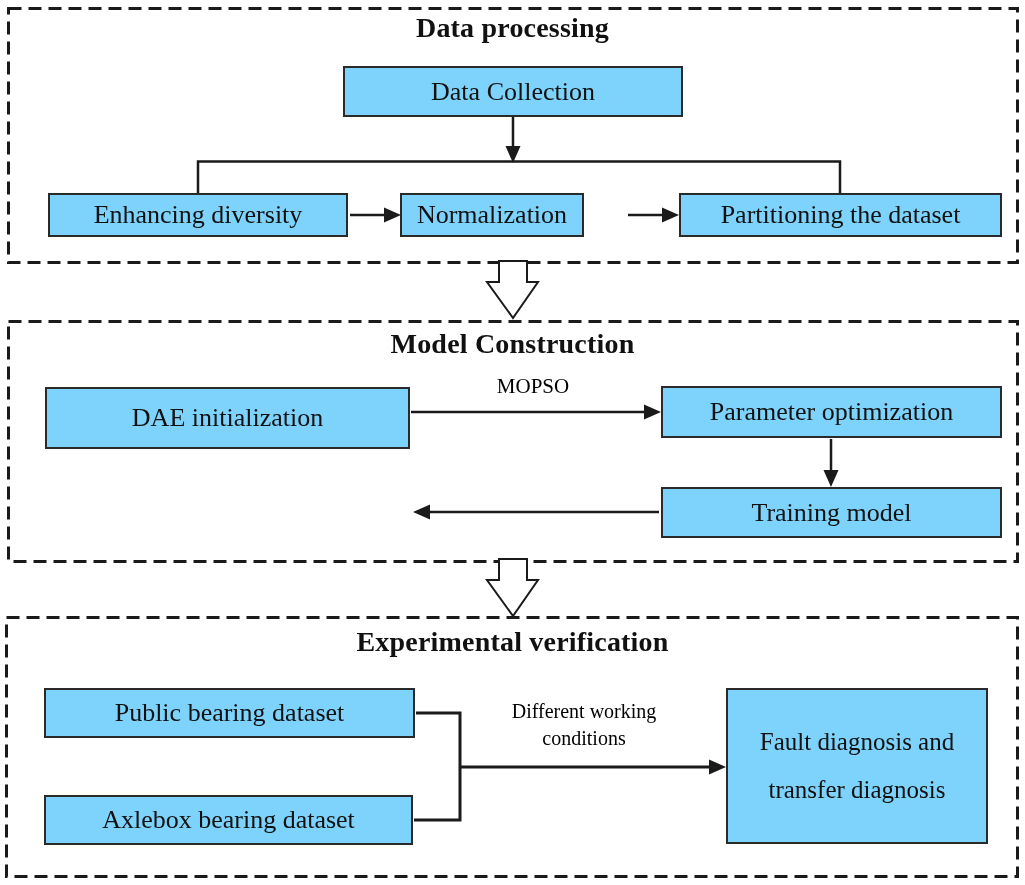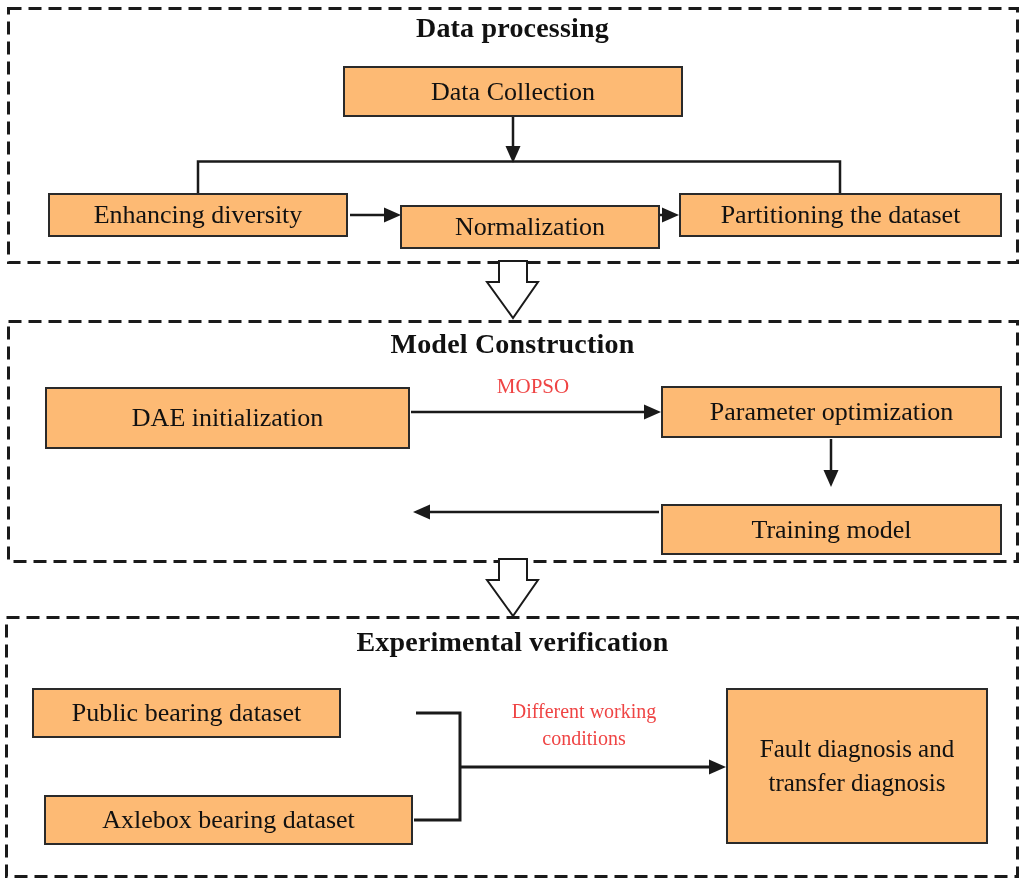--- a/index.html
+++ b/index.html
@@ -25,36 +25,36 @@
     text-align: center;
     font-weight: bold;
     font-size: 28px;
     line-height: 32px;
     z-index: 2;
     letter-spacing: 0.2px;
   }
   .node {
     position: absolute;
     box-sizing: border-box;
-    background: #fdba74;
+    background: #7dd3fc;
     border: 2px solid #2a2a2a;
     display: flex;
     align-items: center;
     justify-content: center;
     text-align: center;
     font-size: 26px;
     line-height: 32px;
     z-index: 2;
   }
   .node .lbl { display: block; }
   .edge-label {
     position: absolute;
     text-align: center;
     z-index: 2;
-    color: #ef4444;
+    color: #000000;
   }
   .edge-label.mopso { font-size: 21px; line-height: 24px; }
   .edge-label.conditions { font-size: 20px; line-height: 27px; }
   .fault-node { padding: 0 10px; }
 </style>
 </head>
 <body>
 
 <div class="canvas">
 
@@ -90,43 +90,43 @@
   <div class="section-title" style="top:12px">Data processing</div>
   <div class="section-title" style="top:328px">Model Construction</div>
   <div class="section-title" style="top:626px">Experimental verification</div>
 
   <div class="node" style="left:343px; top:66px; width:340px; height:51px">
     <span class="lbl">Data Collection</span>
   </div>
   <div class="node" style="left:48px; top:193px; width:300px; height:44px">
     <span class="lbl">Enhancing diversity</span>
   </div>
-  <div class="node" style="left:400px; top:205px; width:260px; height:44px">
+  <div class="node" style="left:400px; top:193px; width:184px; height:44px">
     <span class="lbl">Normalization</span>
   </div>
   <div class="node" style="left:679px; top:193px; width:323px; height:44px">
     <span class="lbl">Partitioning the dataset</span>
   </div>
 
   <div class="node" style="left:45px; top:387px; width:365px; height:62px">
     <span class="lbl">DAE initialization</span>
   </div>
   <div class="node" style="left:661px; top:386px; width:341px; height:52px">
     <span class="lbl">Parameter optimization</span>
   </div>
-  <div class="node" style="left:661px; top:504px; width:341px; height:51px">
+  <div class="node" style="left:661px; top:487px; width:341px; height:51px">
     <span class="lbl">Training model</span>
   </div>
 
-  <div class="node" style="left:32px; top:688px; width:309px; height:50px">
+  <div class="node" style="left:44px; top:688px; width:371px; height:50px">
     <span class="lbl">Public bearing dataset</span>
   </div>
   <div class="node" style="left:44px; top:795px; width:369px; height:50px">
     <span class="lbl">Axlebox bearing dataset</span>
   </div>
-  <div class="node fault-node" style="left:726px; top:688px; width:262px; height:156px; font-size:25px; line-height:34px">
+  <div class="node fault-node" style="left:726px; top:688px; width:262px; height:156px; font-size:25px; line-height:48px">
     <span class="lbl">Fault diagnosis and transfer diagnosis</span>
   </div>
 
   <div class="edge-label mopso" style="left:433px; top:374px; width:200px">MOPSO</div>
   <div class="edge-label conditions" style="left:495px; top:698px; width:178px">Different working conditions</div>
 
 </div>
 
 </body></html>

